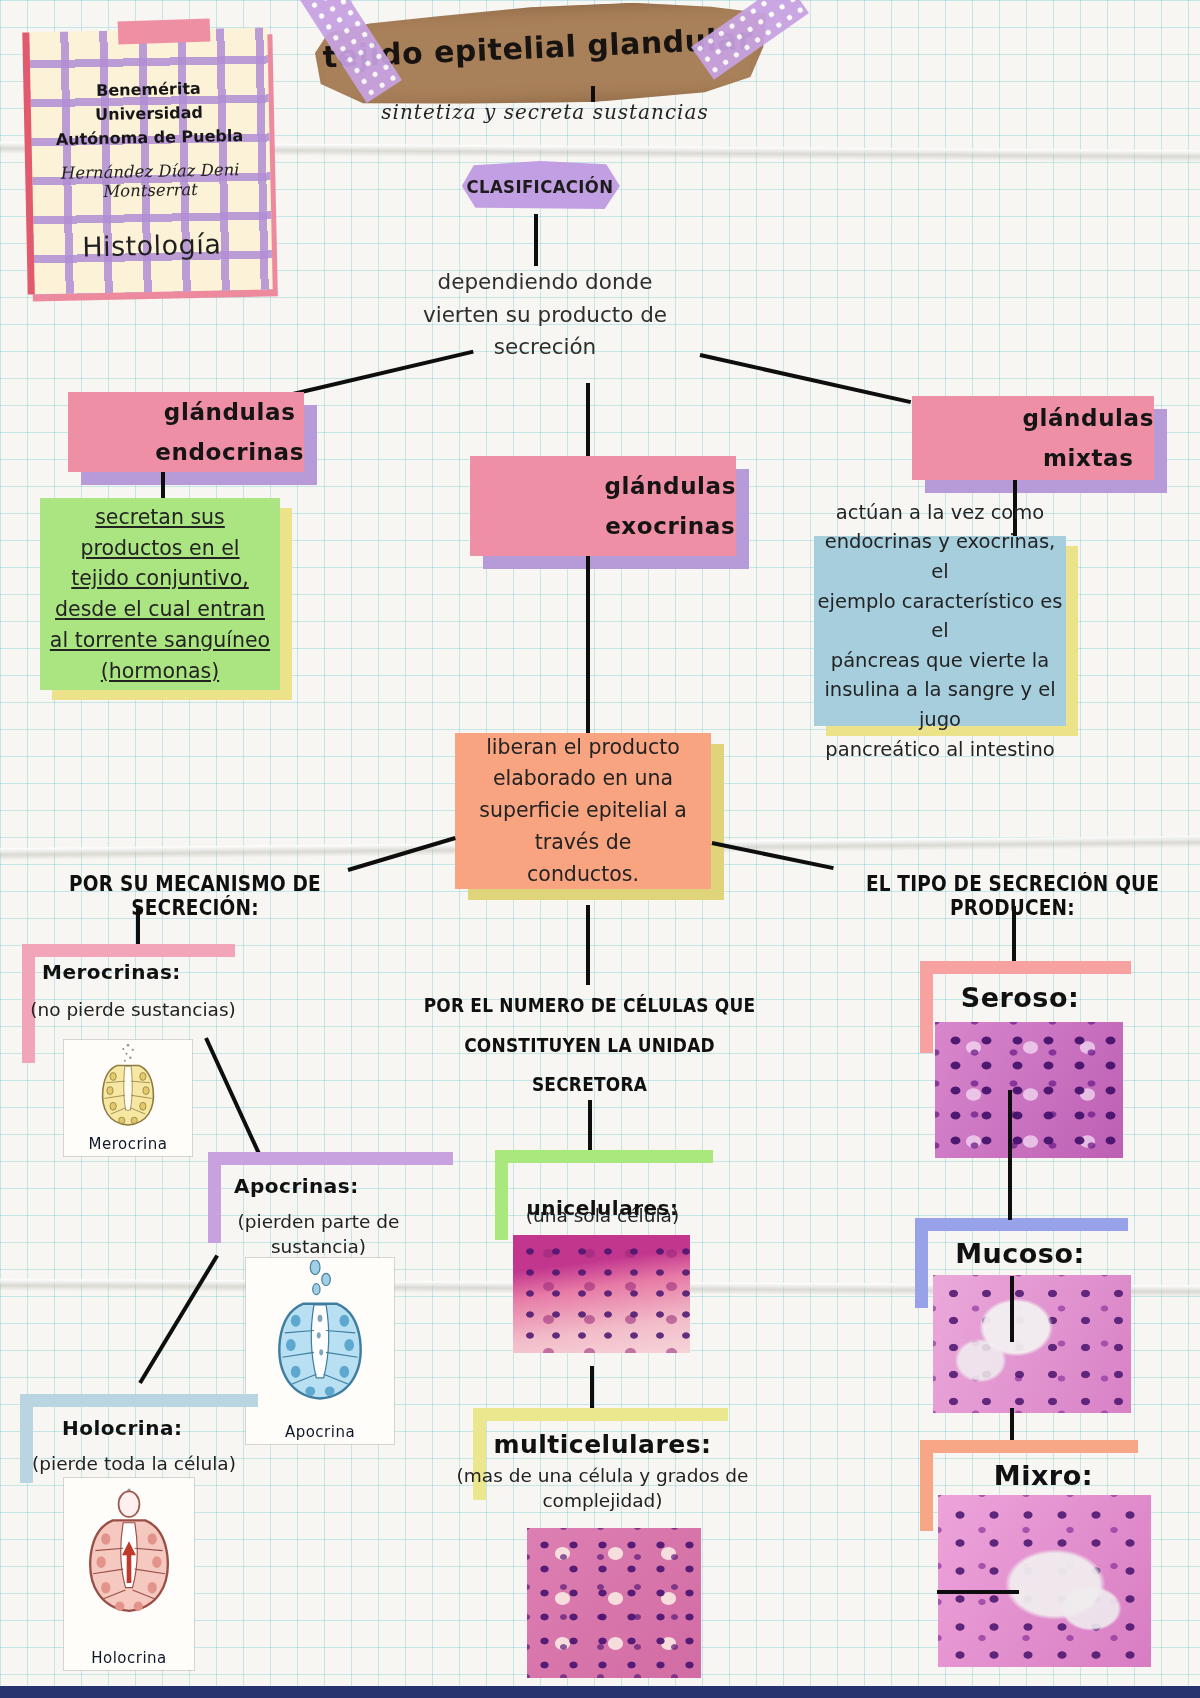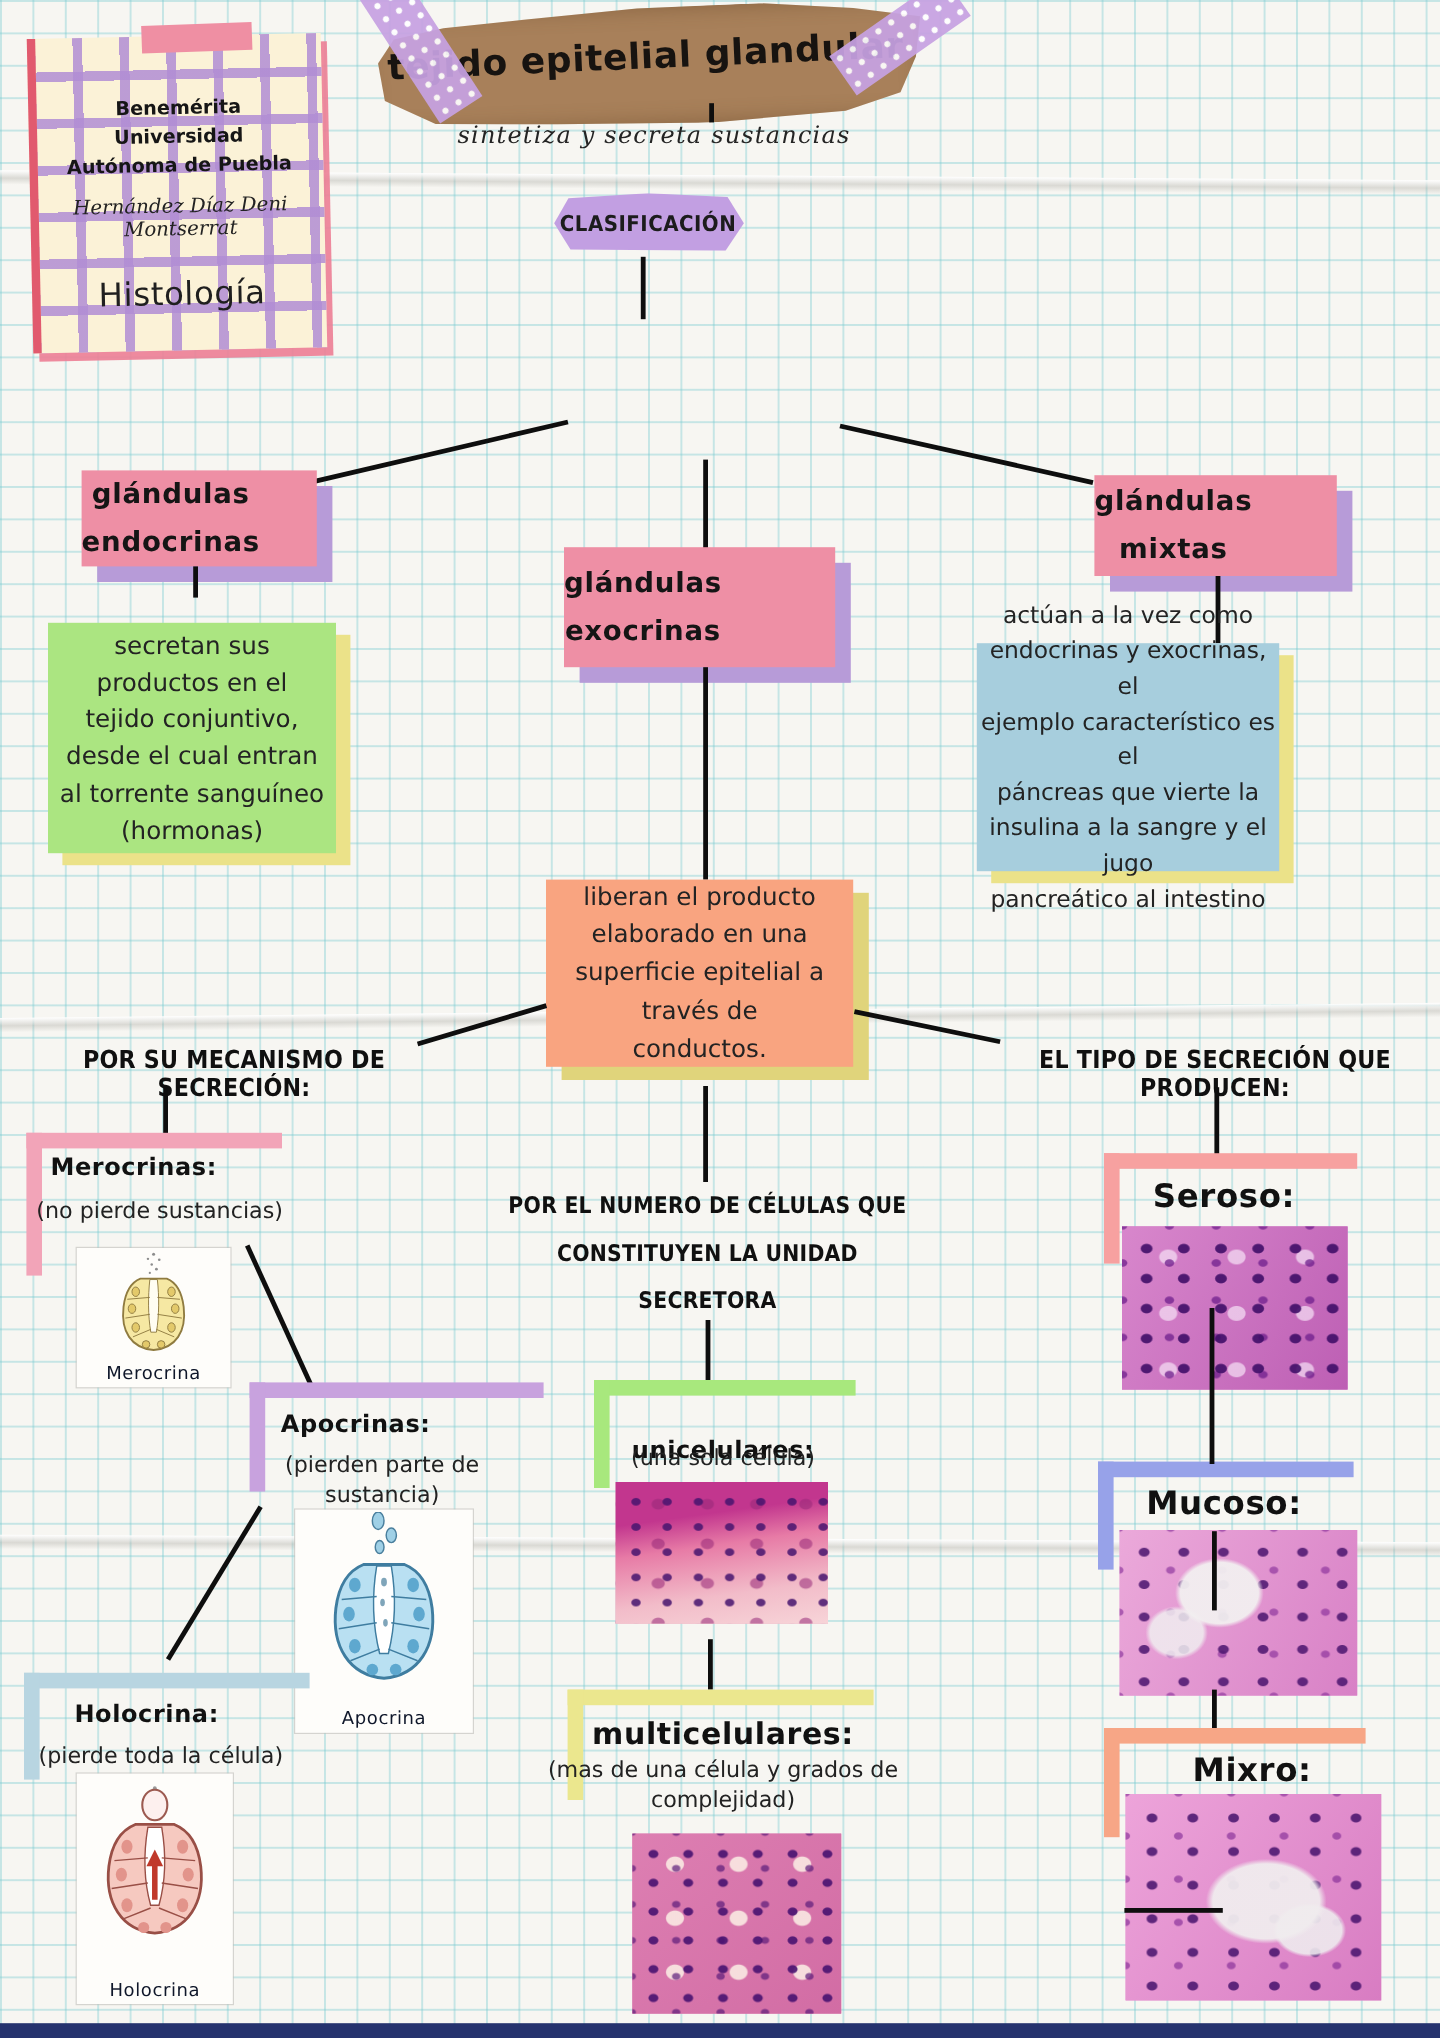--- a/index.html
+++ b/index.html
@@ -52,27 +52,27 @@
   #clasif .t{font-weight:bold; font-size:16.5px; letter-spacing:0.4px; transform:scaleY(1.1);}
   #criterion{left:390px; top:266px; width:310px; text-align:center; font-size:21.5px; line-height:1.52; color:#2e2e2e;}
 
   
   .vline{position:absolute; width:4px; background:#0e0e0e;}
   .hline{position:absolute; height:4px; background:#0e0e0e;}
   .dline{position:absolute; height:4px; background:#0e0e0e; transform-origin:0 50%;}
   .zl{z-index:6;}
 
   
-  .pinkbox{background:#ee8fa5; box-shadow:13px 13px 0 #b79bd8; display:flex; align-items:center; justify-content:flex-start;}
+  .pinkbox{background:#ee8fa5; box-shadow:13px 13px 0 #b79bd8; display:flex; align-items:center; justify-content:flex-end;padding-left:40px;}
   .pinkbox .t{font-weight:bold; font-size:23px; letter-spacing:0.6px; text-align:center; line-height:1.75; color:#151515;}
   #box-endo{left:68px; top:392px; width:196px; height:80px;}
   #box-exo{left:470px; top:456px; width:226px; height:100px;}
   #box-mixtas{left:912px; top:396px; width:202px; height:84px;}
   .descbox{display:flex; align-items:center; justify-content:center; text-align:center; color:#232323;}
-  #box-green{left:40px; top:519px; width:240px; height:192px; background:#abe581; box-shadow:12px 10px 0 #ebe289; font-size:20.5px; line-height:1.5;}
+  #box-green{left:40px; top:498px; width:240px; height:192px; background:#abe581; box-shadow:12px 10px 0 #ebe289; font-size:20.5px; line-height:1.5;text-decoration:underline;}
   #box-blue{left:814px; top:536px; width:252px; height:190px; background:#a7cedd; box-shadow:12px 10px 0 #ebe289; font-size:19.5px; line-height:1.52;}
   #box-orange{left:455px; top:733px; width:256px; height:156px; background:#f9a480; box-shadow:13px 11px 0 #e0d47b; font-size:20.5px; line-height:1.55;}
 
   
   .hd{position:absolute; font-weight:bold; font-size:18.5px; color:#101010; text-align:center; transform:scaleY(1.12); transform-origin:center top; letter-spacing:0.2px;}
   #hd-mech{left:30px; top:872px; width:330px;}
   #hd-cells{left:417px; top:986px; width:345px; font-size:17px; line-height:2.1;}
   #hd-secr{left:840px; top:872px; width:345px;}
 
   
@@ -183,20 +183,23 @@
   <div class="abs" id="banner-title">tejido epitelial glandular</div>
   <div class="abs tape" id="tape-left"></div>
   <div class="abs tape" id="tape-right"></div>
   <div class="vline" style="left:591px; top:86px; height:16px;"></div>
   <div class="abs" id="subtitle">sintetiza y secreta sustancias</div>
 
   <div class="abs" id="clasif">
     <div class="t">CLASIFICACIÓN</div>
   </div>
   <div class="vline" style="left:534px; top:214px; height:52px;"></div>
+  <div class="abs pre" id="criterion">dependiendo donde
+vierten su producto de
+secreción</div>
 
   <div class="dline" style="left:263px; top:399px; width:216px; transform:rotate(-13.2deg);"></div>
   <div class="vline" style="left:586px; top:383px; height:74px;"></div>
   <div class="dline" style="left:700px; top:353px; width:216px; transform:rotate(12.6deg);"></div>
 
   <div class="abs pinkbox" id="box-endo">
     <div class="t pre">glándulas
 endocrinas</div>
   </div>
   <div class="vline" style="left:161px; top:472px; height:26px;"></div>

